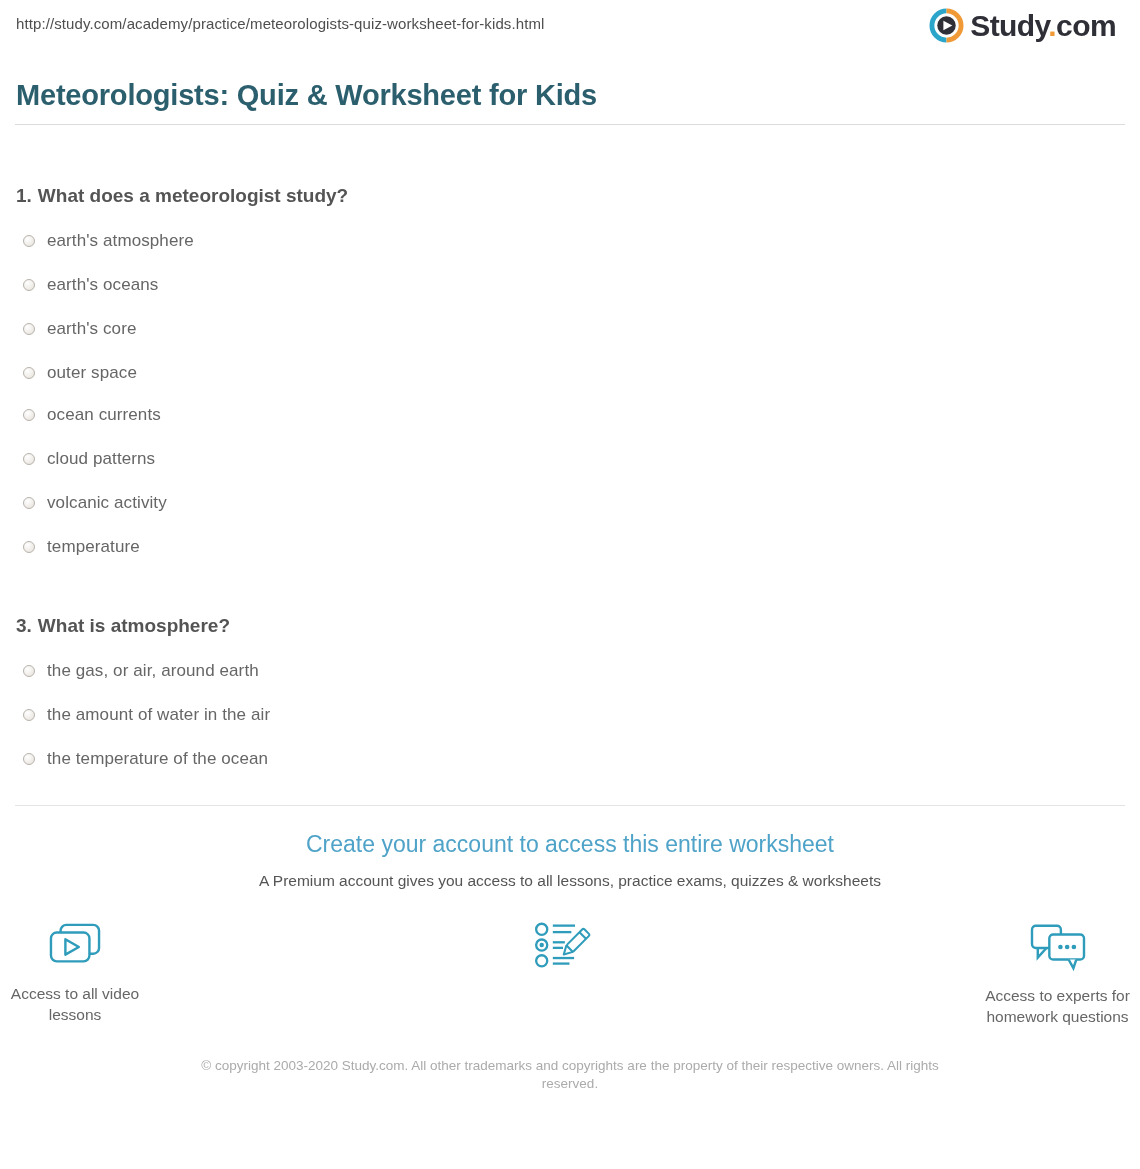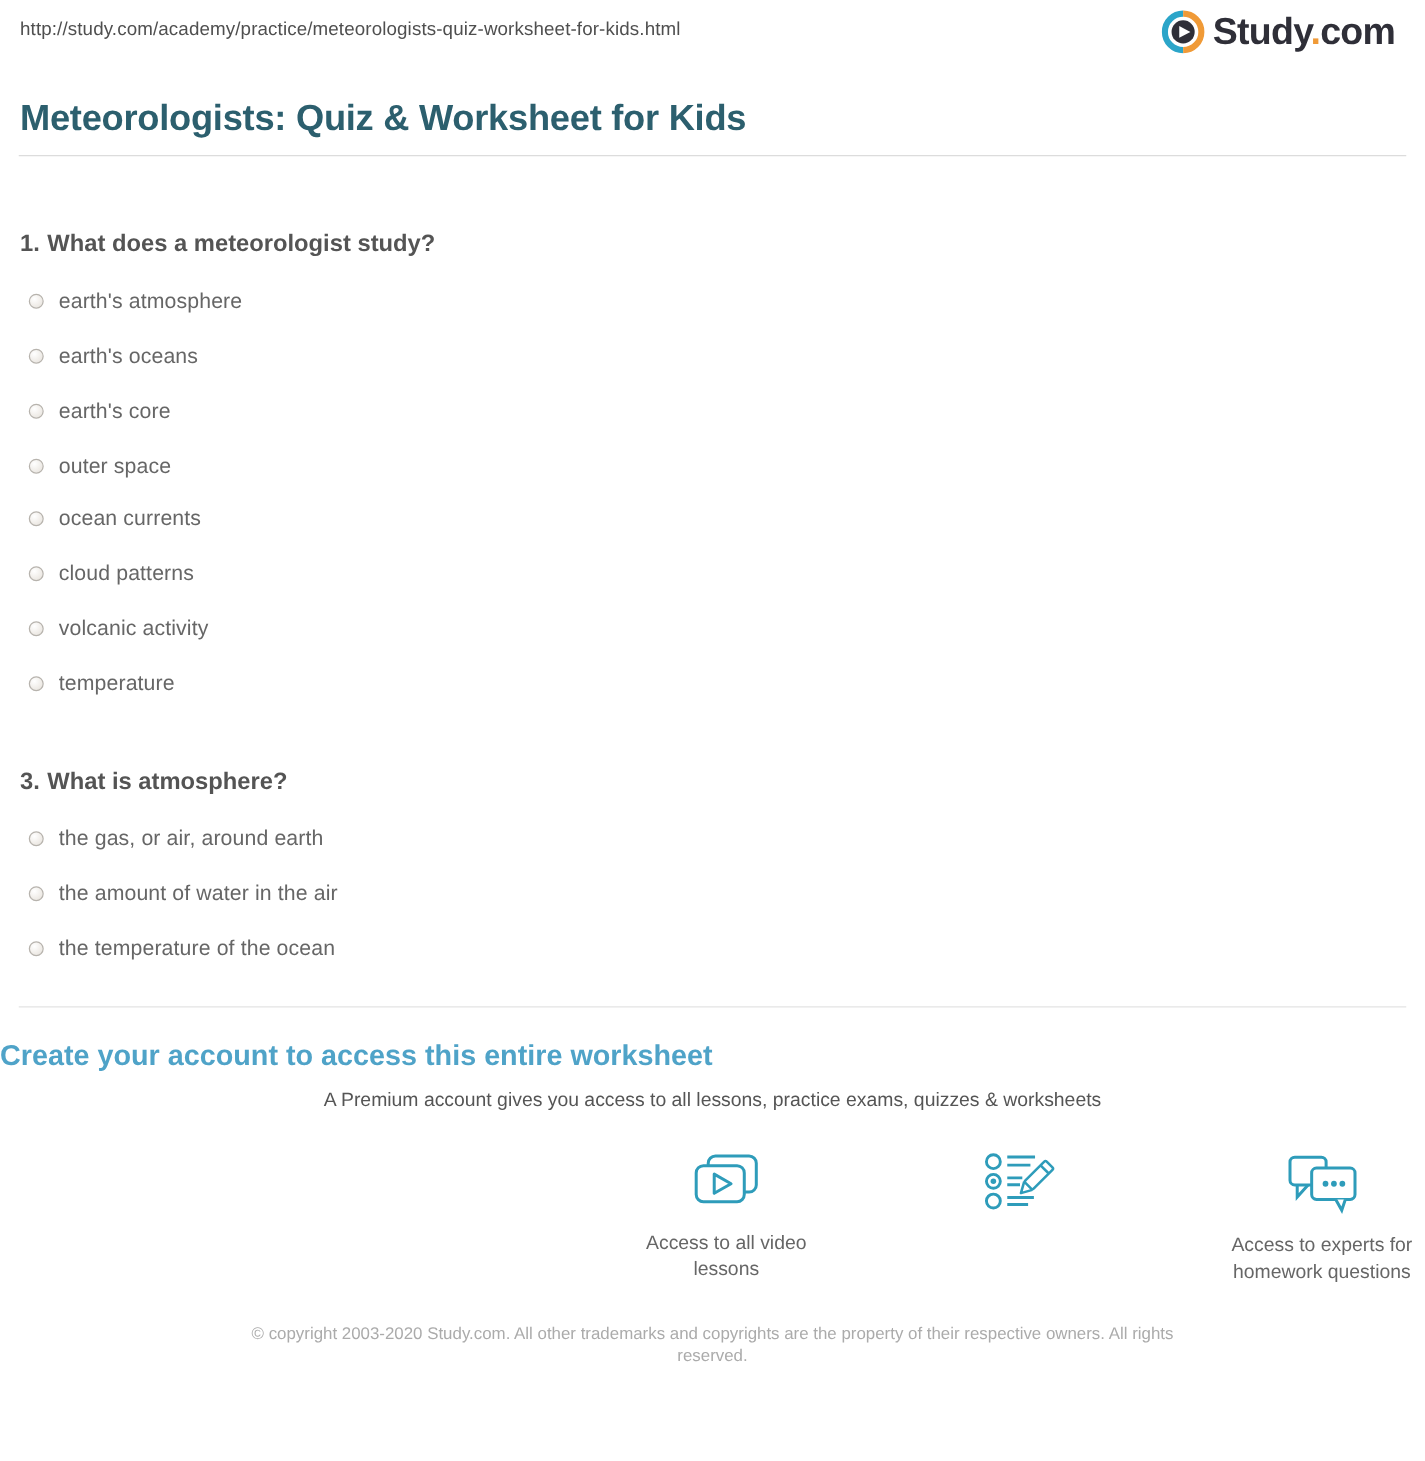--- a/index.html
+++ b/index.html
@@ -66,33 +66,34 @@
     font-size: 17px; color: #666666; line-height: 17px;
     letter-spacing: 0.1px;
   }
   
   .cta-divider {
     border: none; border-top: 1px solid #e4e4e4;
     margin: 38px 15px 0 15px;
   }
   .cta-title {
     margin-top: 24px;
+    text-align: center;
     font-size: 23px; line-height: 28px;
-    font-weight: 700;
+    font-weight: 400;
     color: #4fa3c8;
   }
   .cta-subtitle {
     margin-top: 13px;
     text-align: center;
     font-size: 15.5px; line-height: 20px;
     color: #555555;
   }
   .features {
     margin-top: 30px;
-    display: flex; justify-content: flex-end; align-items: flex-start;
+    display: flex; justify-content: space-between; align-items: flex-start;
     gap: 62px;
   }
   .feature { text-align: center; }
   .feature-video { width: 150px; }
   .feature-quiz { width: 195px; }
   .feature-chat { width: 165px; }
   .feature-icon { display: inline-block; height: 52px; }
   .feature-label {
     margin-top: 8px;
     font-size: 15.5px; line-height: 21px;

